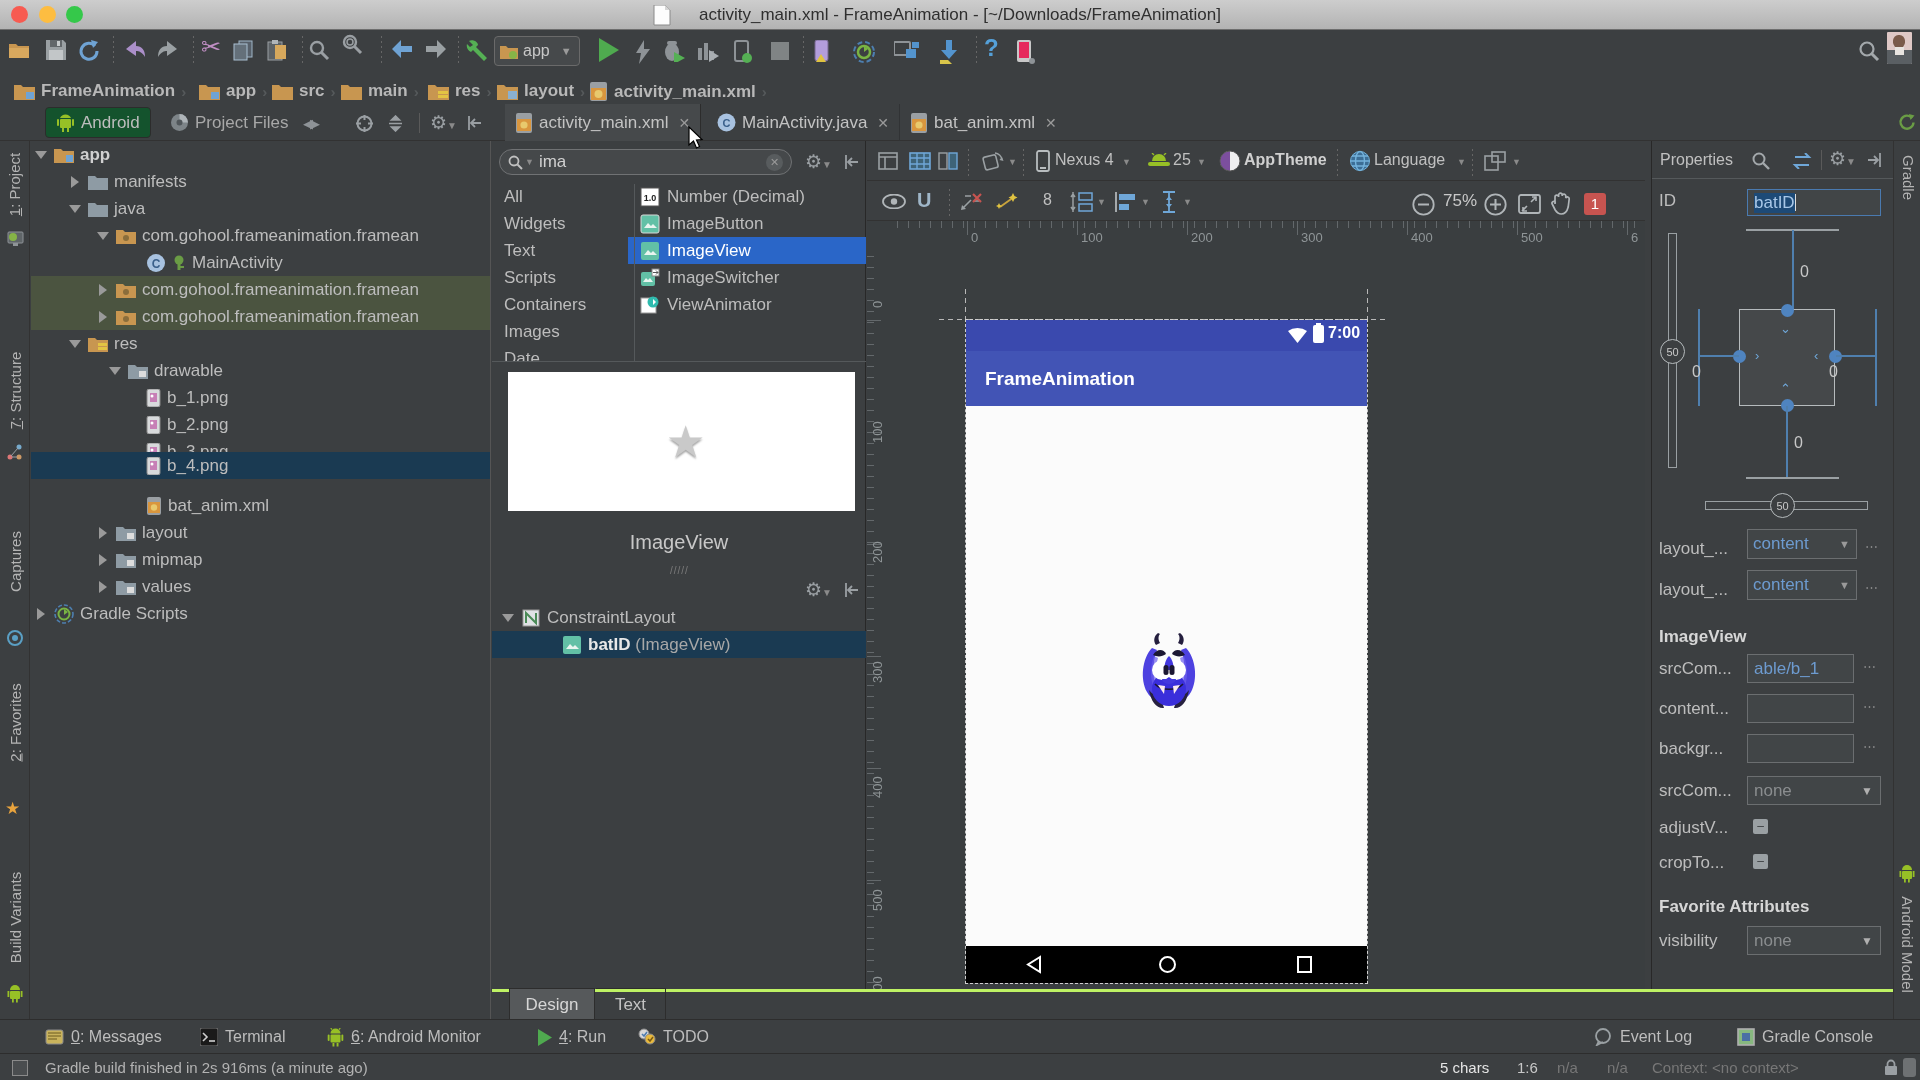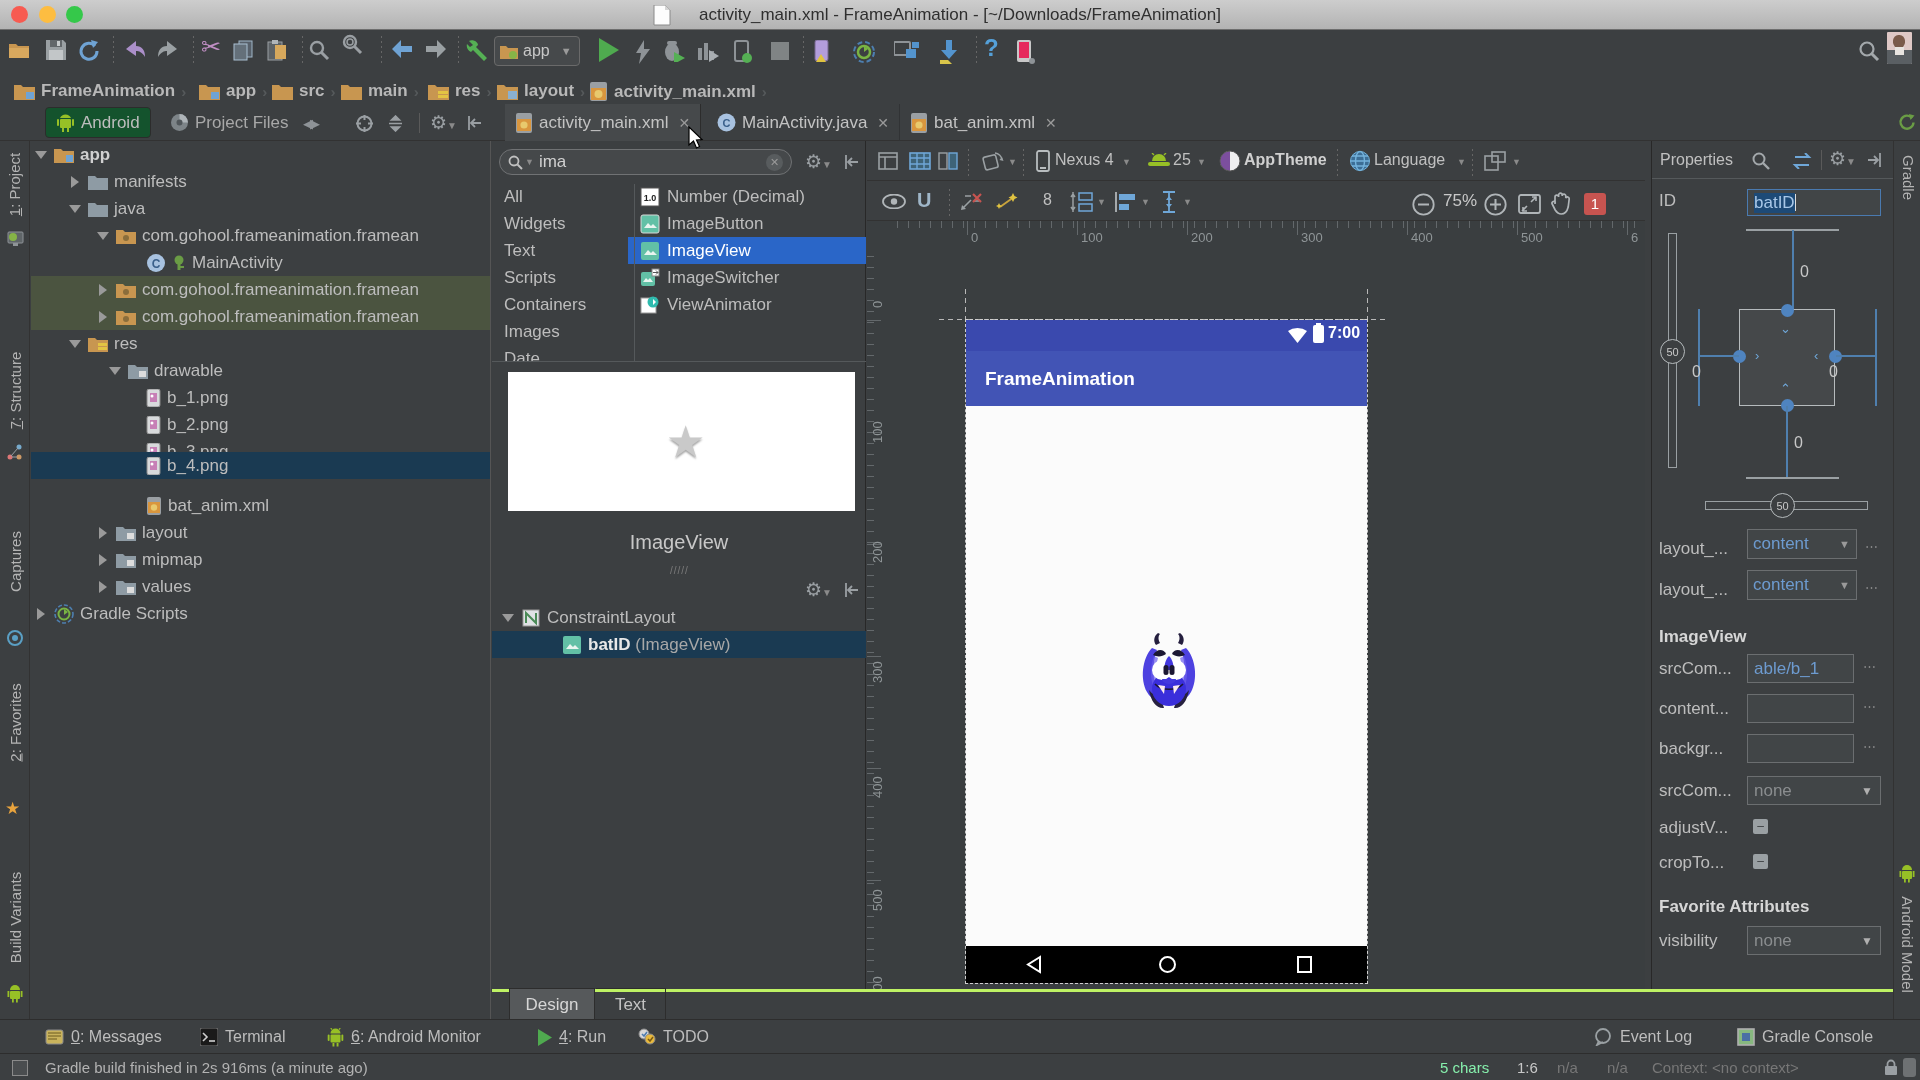--- a/index.html
+++ b/index.html
@@ -951,21 +951,21 @@
     <svg width="18" height="18" viewBox="0 0 18 18">
         <rect x="1" y="1" width="16" height="16" fill="#87b87f" stroke="#b0b0b0" stroke-width="1.6"></rect>
         <rect x="5" y="5" width="8" height="8" fill="#4a6fa5"></rect>
       </svg>
     Gradle Console</div>
 </div>
 
 <div id="sbar">
   <div class="abs" style="left:12px;top:6px;width:16px;height:16px;border:1px solid #8a8a8a;background:#4a4d4f"></div>
   <div class="abs" style="left:45px;top:5px">Gradle build finished in 2s 916ms (a minute ago)</div>
-  <div class="abs" style="left:1440px;top:5px;color:#86efac">5 chars</div>
+  <div class="abs" style="left:1440px;top:5px;color:#e5e5e5">5 chars</div>
   <div class="abs" style="left:1517px;top:5px;color:#c8c8c8">1:6</div>
   <div class="abs" style="left:1557px;top:5px;color:#777">n/a</div>
   <div class="abs" style="left:1607px;top:5px;color:#777">n/a</div>
   <div class="abs" style="left:1652px;top:5px;color:#777">Context: &lt;no context&gt;</div>
   <svg class="abs" style="left:1884px;top:5px" width="14" height="17" viewBox="0 0 14 17">
       <rect x="1" y="7" width="12" height="9" rx="1" fill="#9a9fa3"></rect>
       <path d="M3.5 7 V5 a3.5 3.5 0 0 1 7 0 V7" fill="none" stroke="#9a9fa3" stroke-width="1.8"></path>
     </svg>
   <div class="abs" style="left:1903px;top:4px;width:13px;height:19px;background:#6e7173;border-radius:3px"></div>
 </div>

